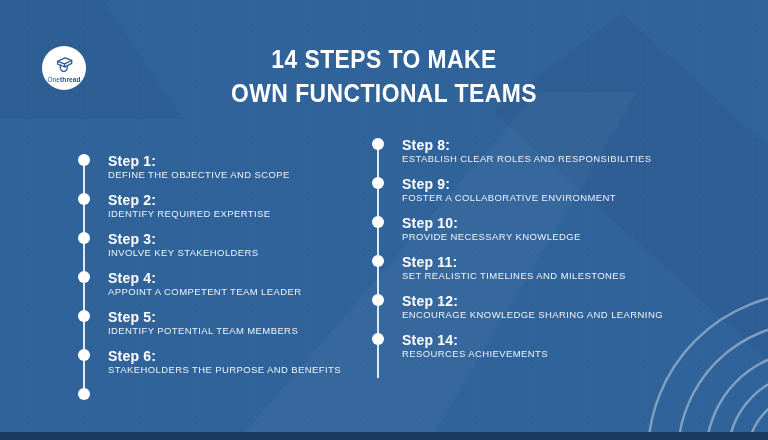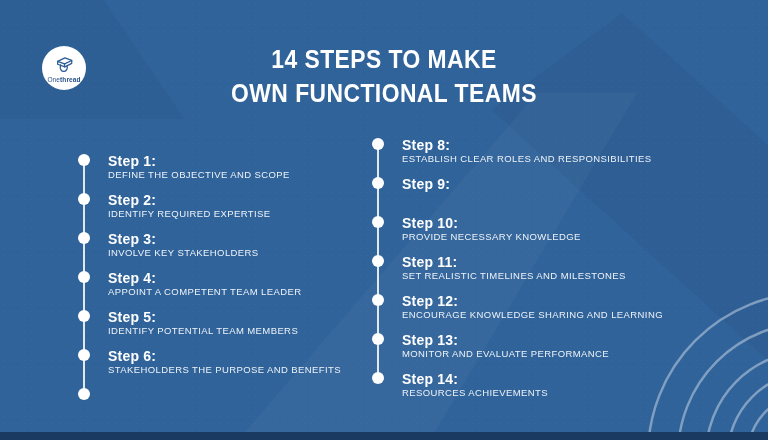--- a/index.html
+++ b/index.html
@@ -152,20 +152,21 @@
           <span class="dot"></span>
           <div class="step-text">
             <div class="step-label">Step 8:</div>
             <div class="step-desc">ESTABLISH CLEAR ROLES AND RESPONSIBILITIES</div>
           </div>
         </div>
         <div class="step-item">
           <span class="dot"></span>
           <div class="step-text">
             <div class="step-label">Step 9:</div>
+            <div class="step-desc">FOSTER A COLLABORATIVE ENVIRONMENT</div>
           </div>
         </div>
         <div class="step-item">
           <span class="dot"></span>
           <div class="step-text">
             <div class="step-label">Step 10:</div>
             <div class="step-desc">PROVIDE NECESSARY KNOWLEDGE</div>
           </div>
         </div>
         <div class="step-item">
@@ -178,27 +179,20 @@
         <div class="step-item">
           <span class="dot"></span>
           <div class="step-text">
             <div class="step-label">Step 12:</div>
             <div class="step-desc">ENCOURAGE KNOWLEDGE SHARING AND LEARNING</div>
           </div>
         </div>
         <div class="step-item">
           <span class="dot"></span>
           <div class="step-text">
-            <div class="step-label">Step 13:</div>
-            <div class="step-desc">MONITOR AND EVALUATE PERFORMANCE</div>
-          </div>
-        </div>
-        <div class="step-item">
-          <span class="dot"></span>
-          <div class="step-text">
             <div class="step-label">Step 14:</div>
             <div class="step-desc">RESOURCES ACHIEVEMENTS</div>
           </div>
         </div>
       </div>
   </div>
 
   <div class="bottom-bar"></div>
 
 </div>

